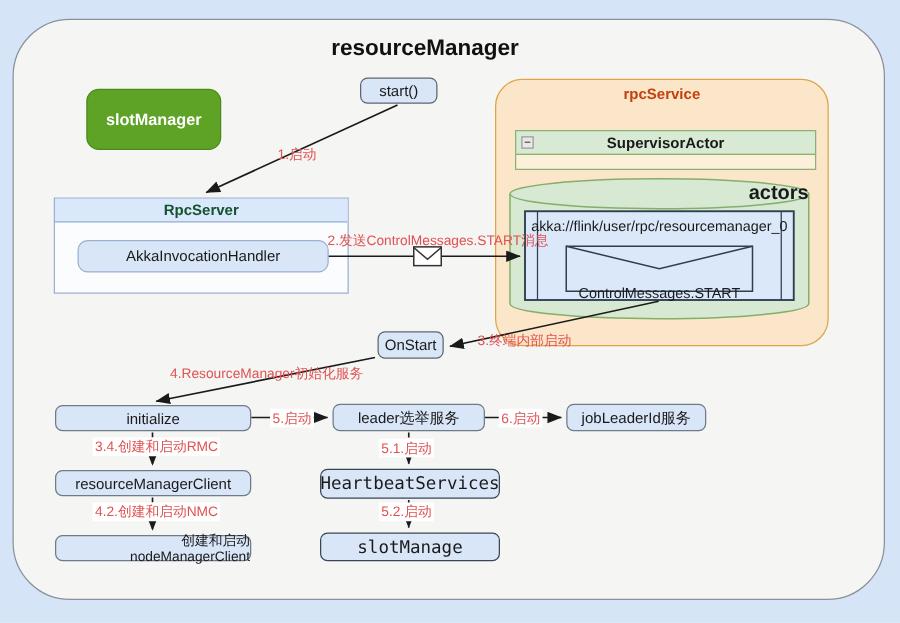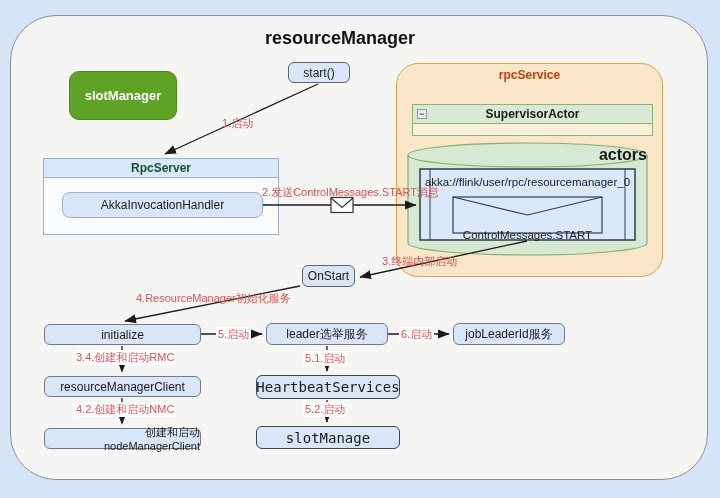--- a/index.html
+++ b/index.html
@@ -123,21 +123,21 @@
   <div id="initializeBox" class="abs bx">initialize</div>
   <div id="leaderBox" class="abs bx">leader选举服务</div>
   <div id="jobLeaderBox" class="abs bx">jobLeaderId服务</div>
   <div id="rmClient" class="abs bx">resourceManagerClient</div>
   <div id="nmClient" class="abs bx">创建和启动nodeManagerClient</div>
   <div id="heartbeat" class="abs bx mono">HeartbeatServices</div>
   <div id="slotManage" class="abs bx mono">slotManage</div>
 
   <div class="red" style="left:222px;top:116px">1.启动</div>
   <div class="red" style="left:262px;top:185px">2.发送ControlMessages.START消息</div>
-  <div class="red" style="left:382px;top:254px">3.终端内部启动</div>
+  <div class="red" style="left:382px;top:265px">3.终端内部启动</div>
   <div class="red" style="left:136px;top:291px">4.ResourceManager初始化服务</div>
   <div class="red onln" style="left:216px;top:327px">5.启动</div>
   <div class="red onln" style="left:399px;top:327px">6.启动</div>
   <div class="red onln" style="left:74px;top:350px">3.4.创建和启动RMC</div>
   <div class="red onln" style="left:74px;top:402px">4.2.创建和启动NMC</div>
   <div class="red onln" style="left:303px;top:351px">5.1.启动</div>
   <div class="red onln" style="left:303px;top:402px">5.2.启动</div>
 
 </div>
 

